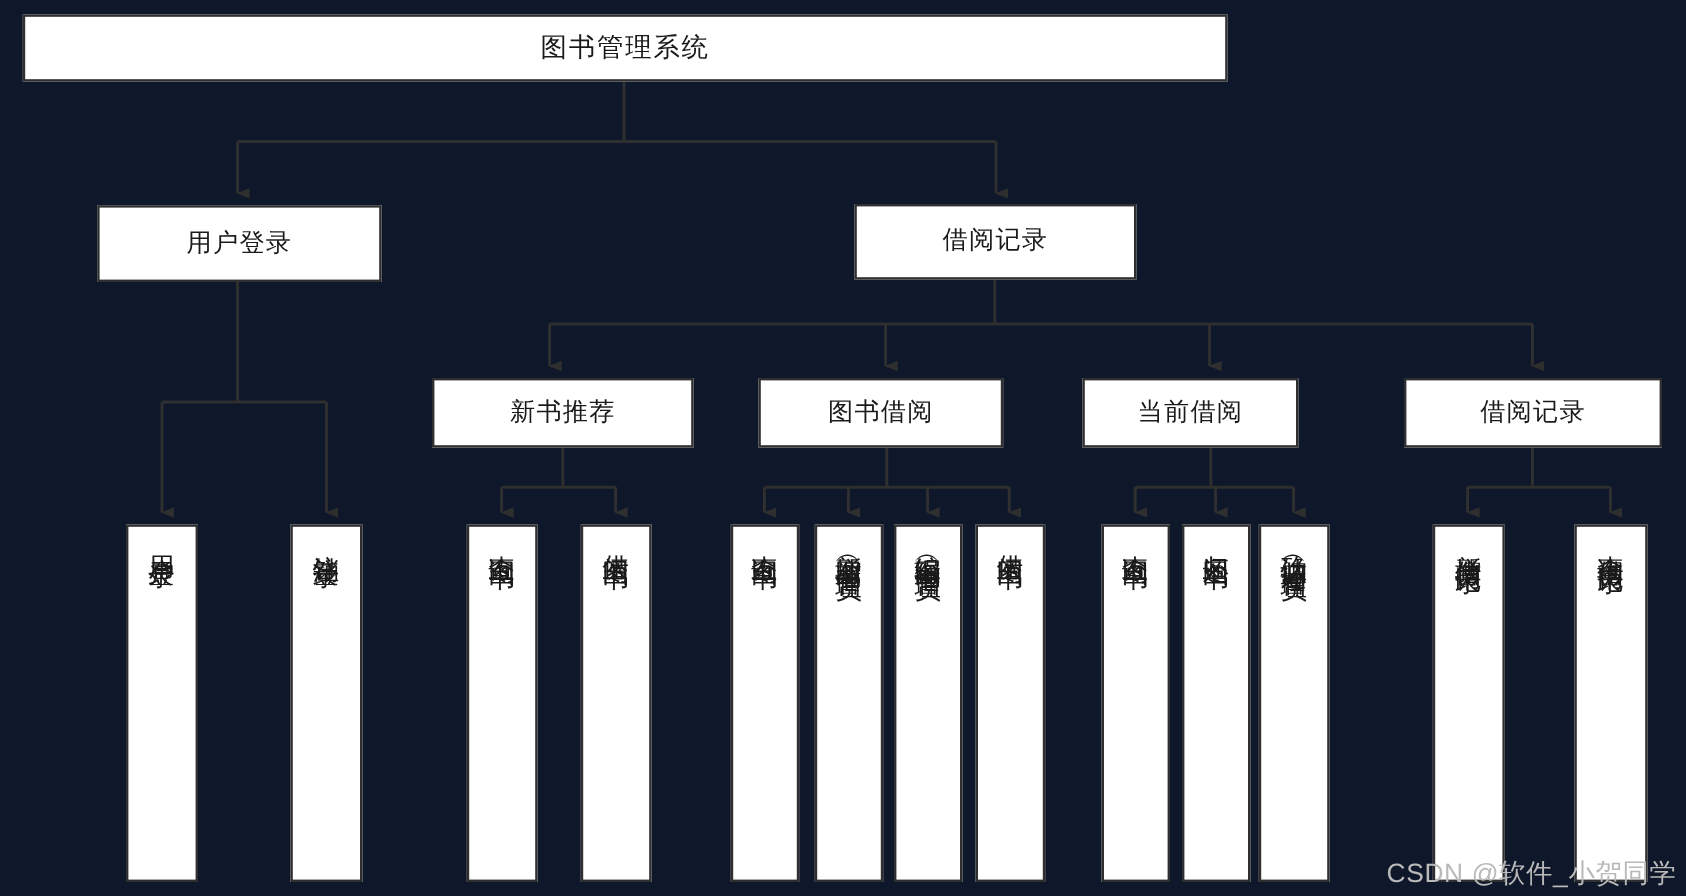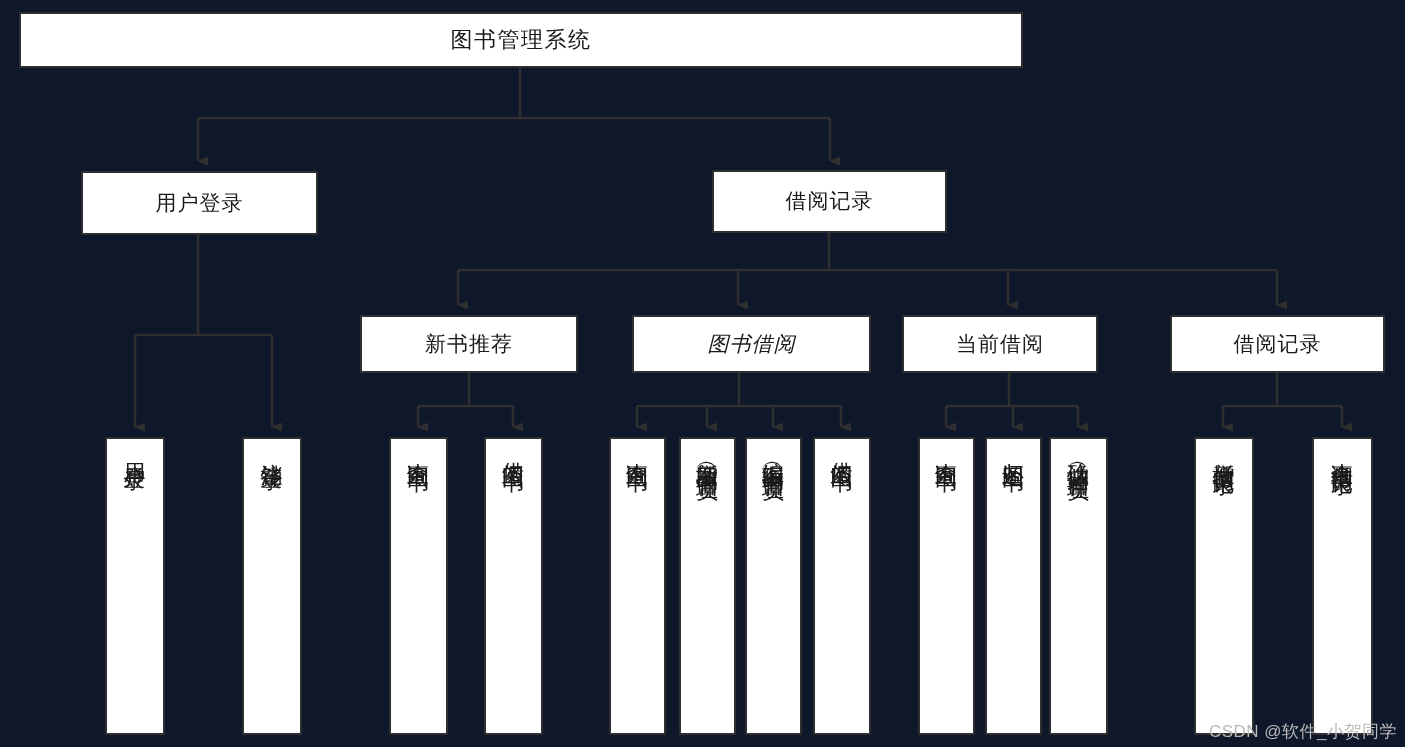--- a/index.html
+++ b/index.html
@@ -62,21 +62,21 @@
     text-orientation: upright;
     font-size: 22px;
     line-height: 1.05;
     letter-spacing: 2.5px;
     white-space: nowrap;
   }
   .watermark {
     position: absolute;
     right: 8px;
     bottom: 4px;
-    font-size: 17px;
+    font-size: 22px;
     color: #b9b9b9;
     white-space: nowrap;
     letter-spacing: 0.5px;
   }
 </style>
 </head>
 <body>
 
 <div id="canvas">
 
@@ -137,24 +137,24 @@
   <div class="node horiz" style="left:81px; top:171px; width:237px; height:64px;">
     <span class="label">用户登录</span>
   </div>
   <div class="node horiz" style="left:712px; top:170px; width:235px; height:63px;">
     <span class="label">借阅记录</span>
   </div>
 
   <div class="node horiz" style="left:360px; top:315px; width:218px; height:58px;">
     <span class="label">新书推荐</span>
   </div>
-  <div class="node horiz" style="left:632px; top:315px; width:239px; height:58px;font-style:italic;">
+  <div class="node horiz" style="left:632px; top:315px; width:204px; height:58px;">
     <span class="label">图书借阅</span>
   </div>
-  <div class="node horiz" style="left:902px; top:315px; width:196px; height:58px;">
+  <div class="node horiz" style="left:902px; top:315px; width:180px; height:58px;">
     <span class="label">当前借阅</span>
   </div>
   <div class="node horiz" style="left:1170px; top:315px; width:215px; height:58px;justify-content:center;">
     <span class="label">借阅记录</span>
   </div>
 
   <div class="node vert" style="left:105px; top:437px; width:60px; height:298px;">
     <span class="label">用户登录</span>
   </div>
   <div class="node vert" style="left:242px; top:437px; width:60px; height:298px;">

